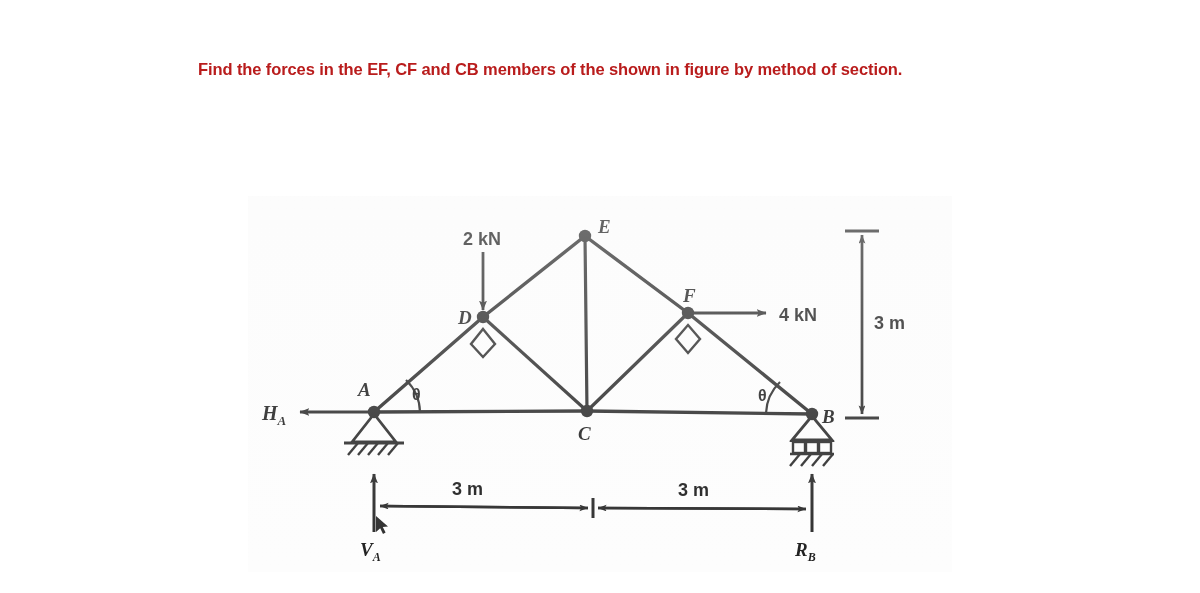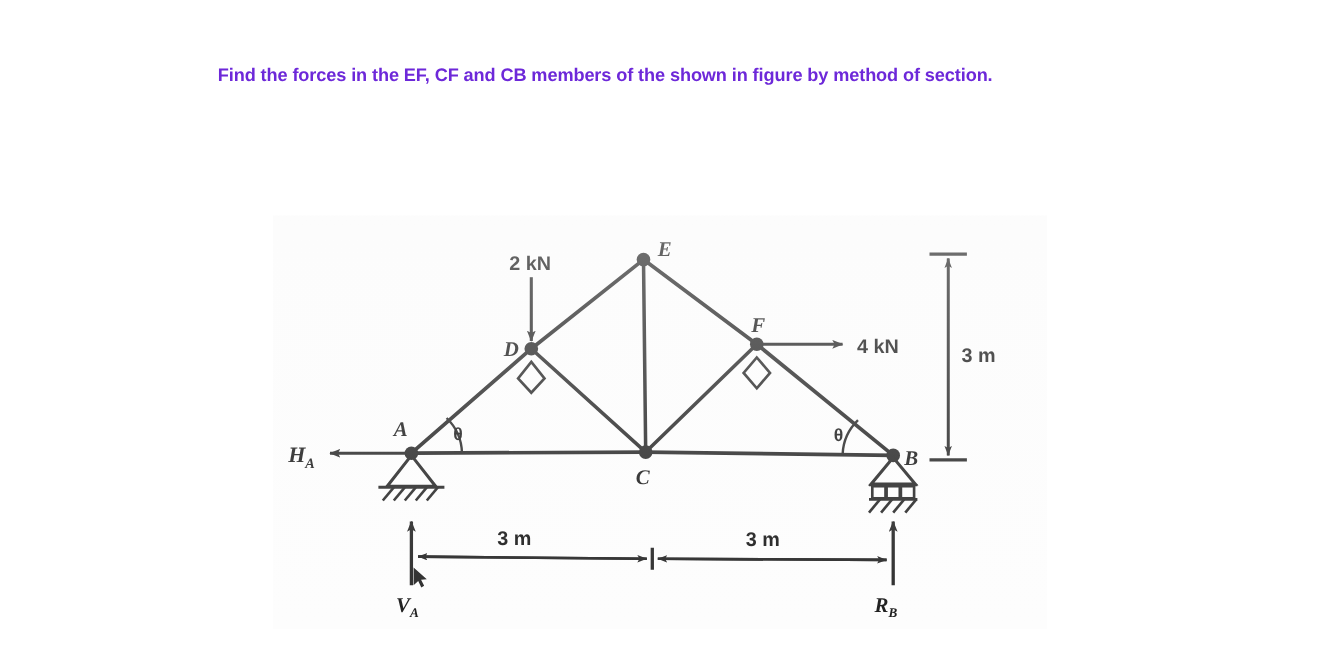--- a/index.html
+++ b/index.html
@@ -21,21 +21,21 @@
     height: 593px;
     background: #ffffff;
   }
   #question-title {
     position: absolute;
     left: 198px;
     top: 59px;
     width: 880px;
     font-size: 16.5px;
     font-weight: bold;
-    color: #6d28d9;
+    color: #b91c1c;
     letter-spacing: -0.1px;
     line-height: 1.3;
     white-space: nowrap;
   }
   #figure-region {
     position: absolute;
     left: 248px;
     top: 196px;
     width: 704px;
     height: 376px;

